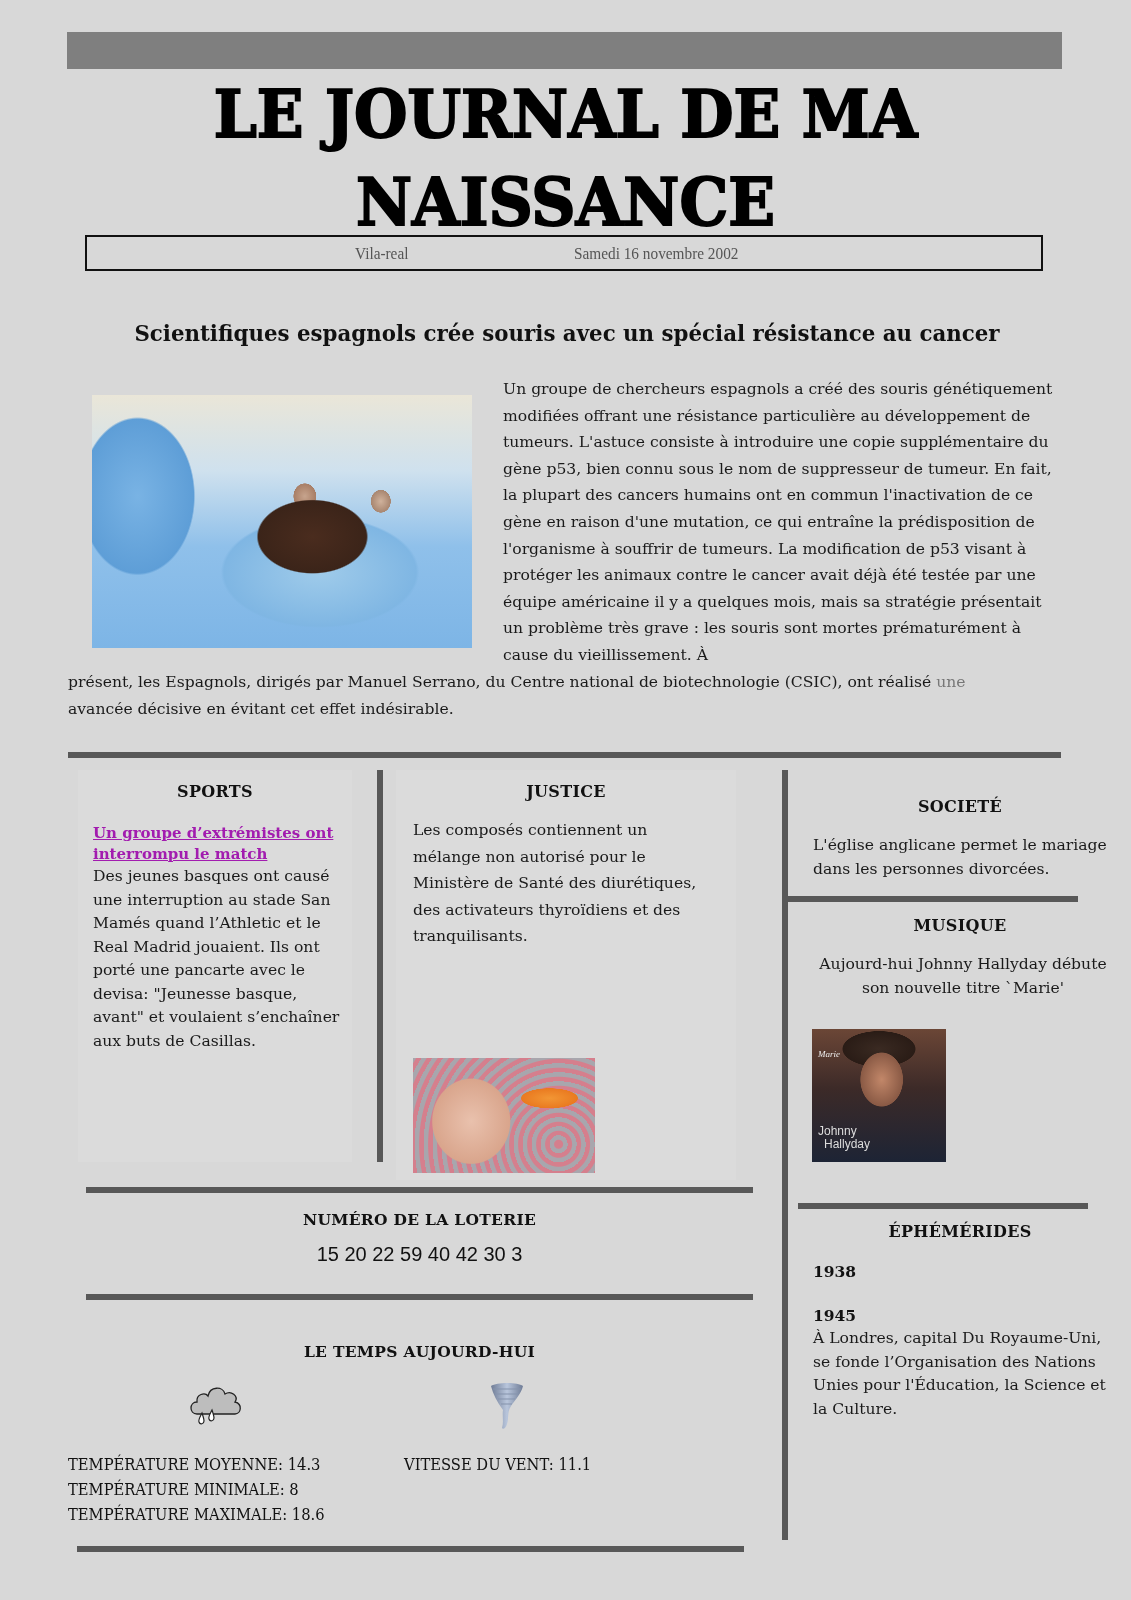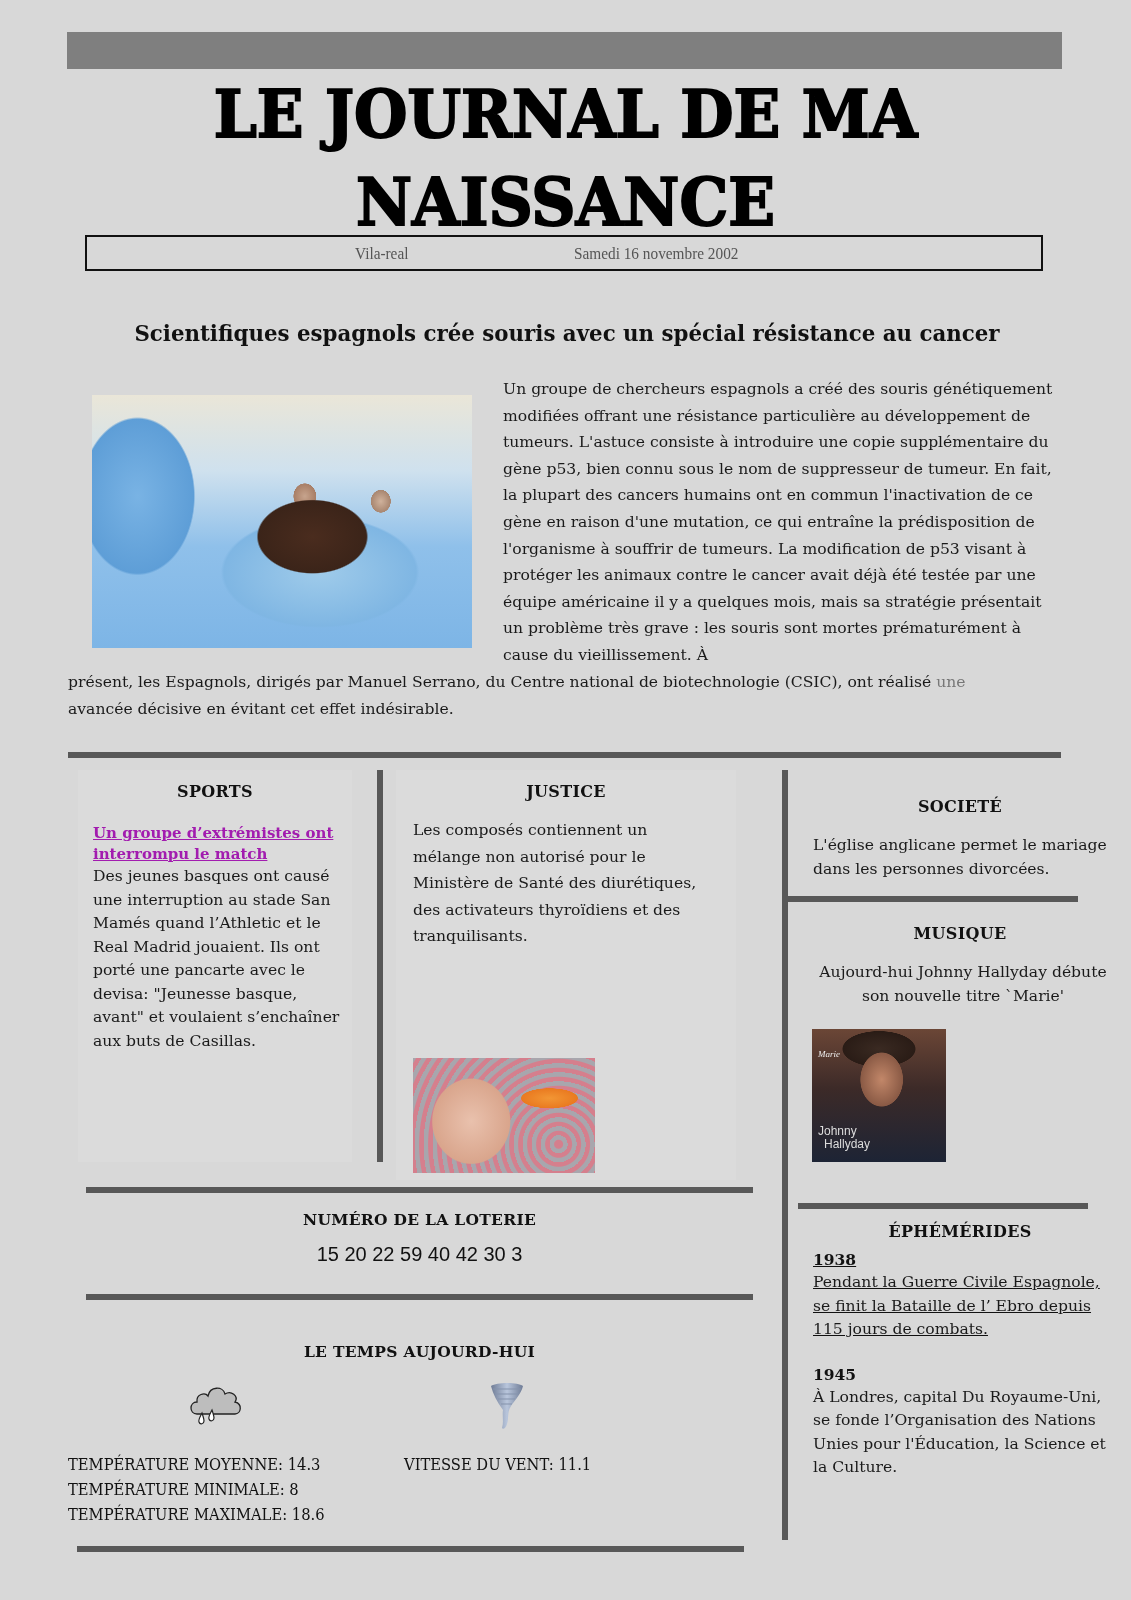--- a/index.html
+++ b/index.html
@@ -123,21 +123,21 @@
   <div class="body-text" style="margin:16px 0 0 17px; width:305px; line-height:26.5px;">Les composés contiennent un mélange non autorisé pour le Ministère de Santé des diurétiques, des activateurs thyroïdiens et des tranquilisants.</div>
 </div>
 <div class="abs pills-img"></div>
 
 <div class="abs" style="left:800px; top:770px; width:320px;">
   <div class="sect-title" style="margin-top:27px;">SOCIETÉ</div>
   <div class="body-text" style="margin:18px 0 4px 13px; width:305px;">L'église anglicane permet le mariage dans les personnes divorcées.</div>
 </div>
 
 <div class="abs" style="left:800px; top:916px; width:320px;">
-  <div class="sect-title" style="margin-top:8px;">MUSIQUE</div>
+  <div class="sect-title" style="">MUSIQUE</div>
   <div class="body-text" style="margin:18px 0 0 13px; width:300px;text-align:center;">Aujourd-hui Johnny Hallyday débute son nouvelle titre `Marie'</div>
 </div>
 <div class="abs album-img">
   <span class="alb-title">Marie</span>
   <div class="alb-artist">
     <div>Johnny</div>
     <div style="padding-left:6px;">Hallyday</div>
   </div>
 </div>
 
@@ -170,21 +170,20 @@
   </svg>
 </div>
 
 <div class="abs wx" style="left:68px; top:1452px;">TEMPÉRATURE  MOYENNE: 14.3</div>
 <div class="abs wx" style="left:68px; top:1477px;">TEMPÉRATURE MINIMALE: 8</div>
 <div class="abs wx" style="left:68px; top:1502px;">TEMPÉRATURE MAXIMALE: 18.6</div>
 <div class="abs wx" style="left:404px; top:1452px;">VITESSE DU VENT:  11.1</div>
 
 <div class="abs" style="left:800px; top:1222px; width:320px;">
   <div class="sect-title" style="font-size:16px;">ÉPHÉMÉRIDES</div>
-  <div style="margin:8px 0 0 13px; width:300px;text-decoration:underline;">
+  <div style="margin:20px 0 0 13px; width:300px;">
     <div class="eph-year">1938</div>
-    <div class="body-text">Pendant la Guerre Civile Espagnole, se finit la Bataille de l’ Ebro depuis 115 jours de combats.</div>
   </div>
   <div style="margin:22px 0 0 13px; width:300px;">
     <div class="eph-year">1945</div>
     <div class="body-text">À Londres, capital Du Royaume-Uni, se fonde l’Organisation des Nations Unies pour l'Éducation, la Science et la Culture.</div>
   </div>
 </div>
 
 </body></html>

